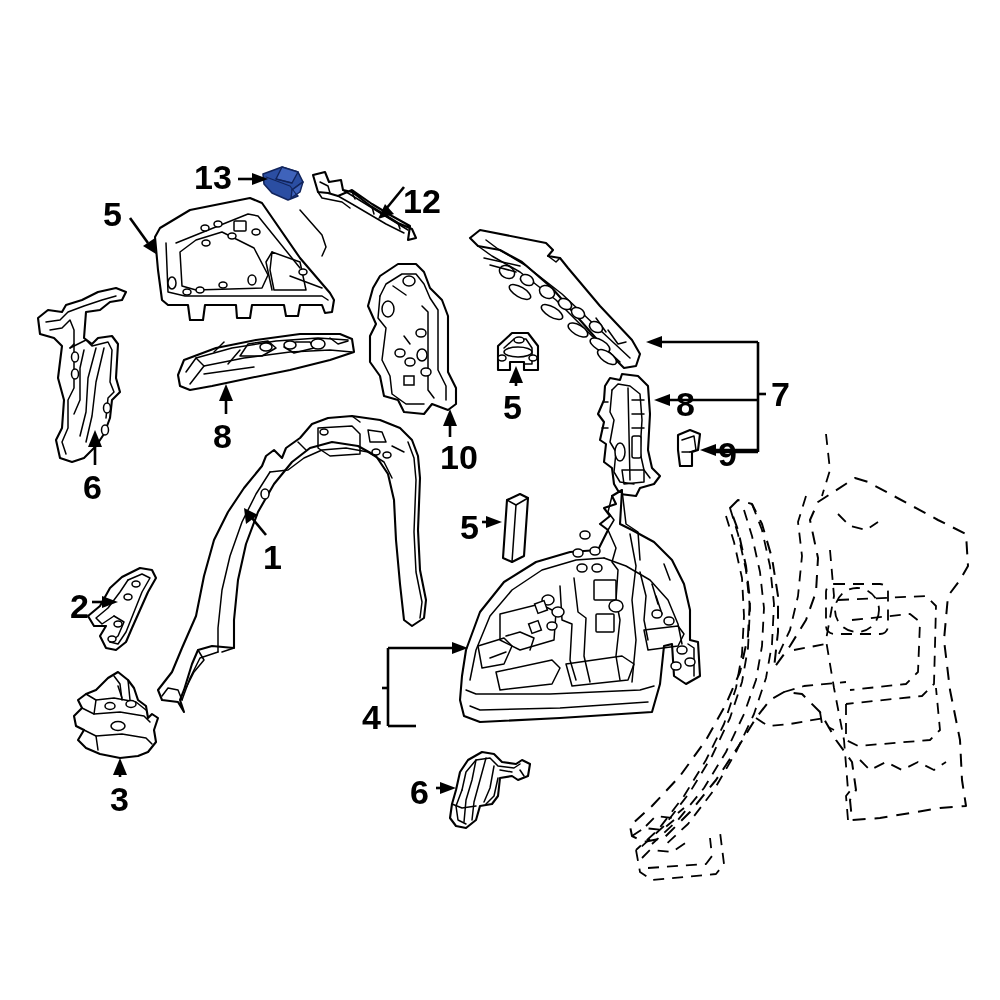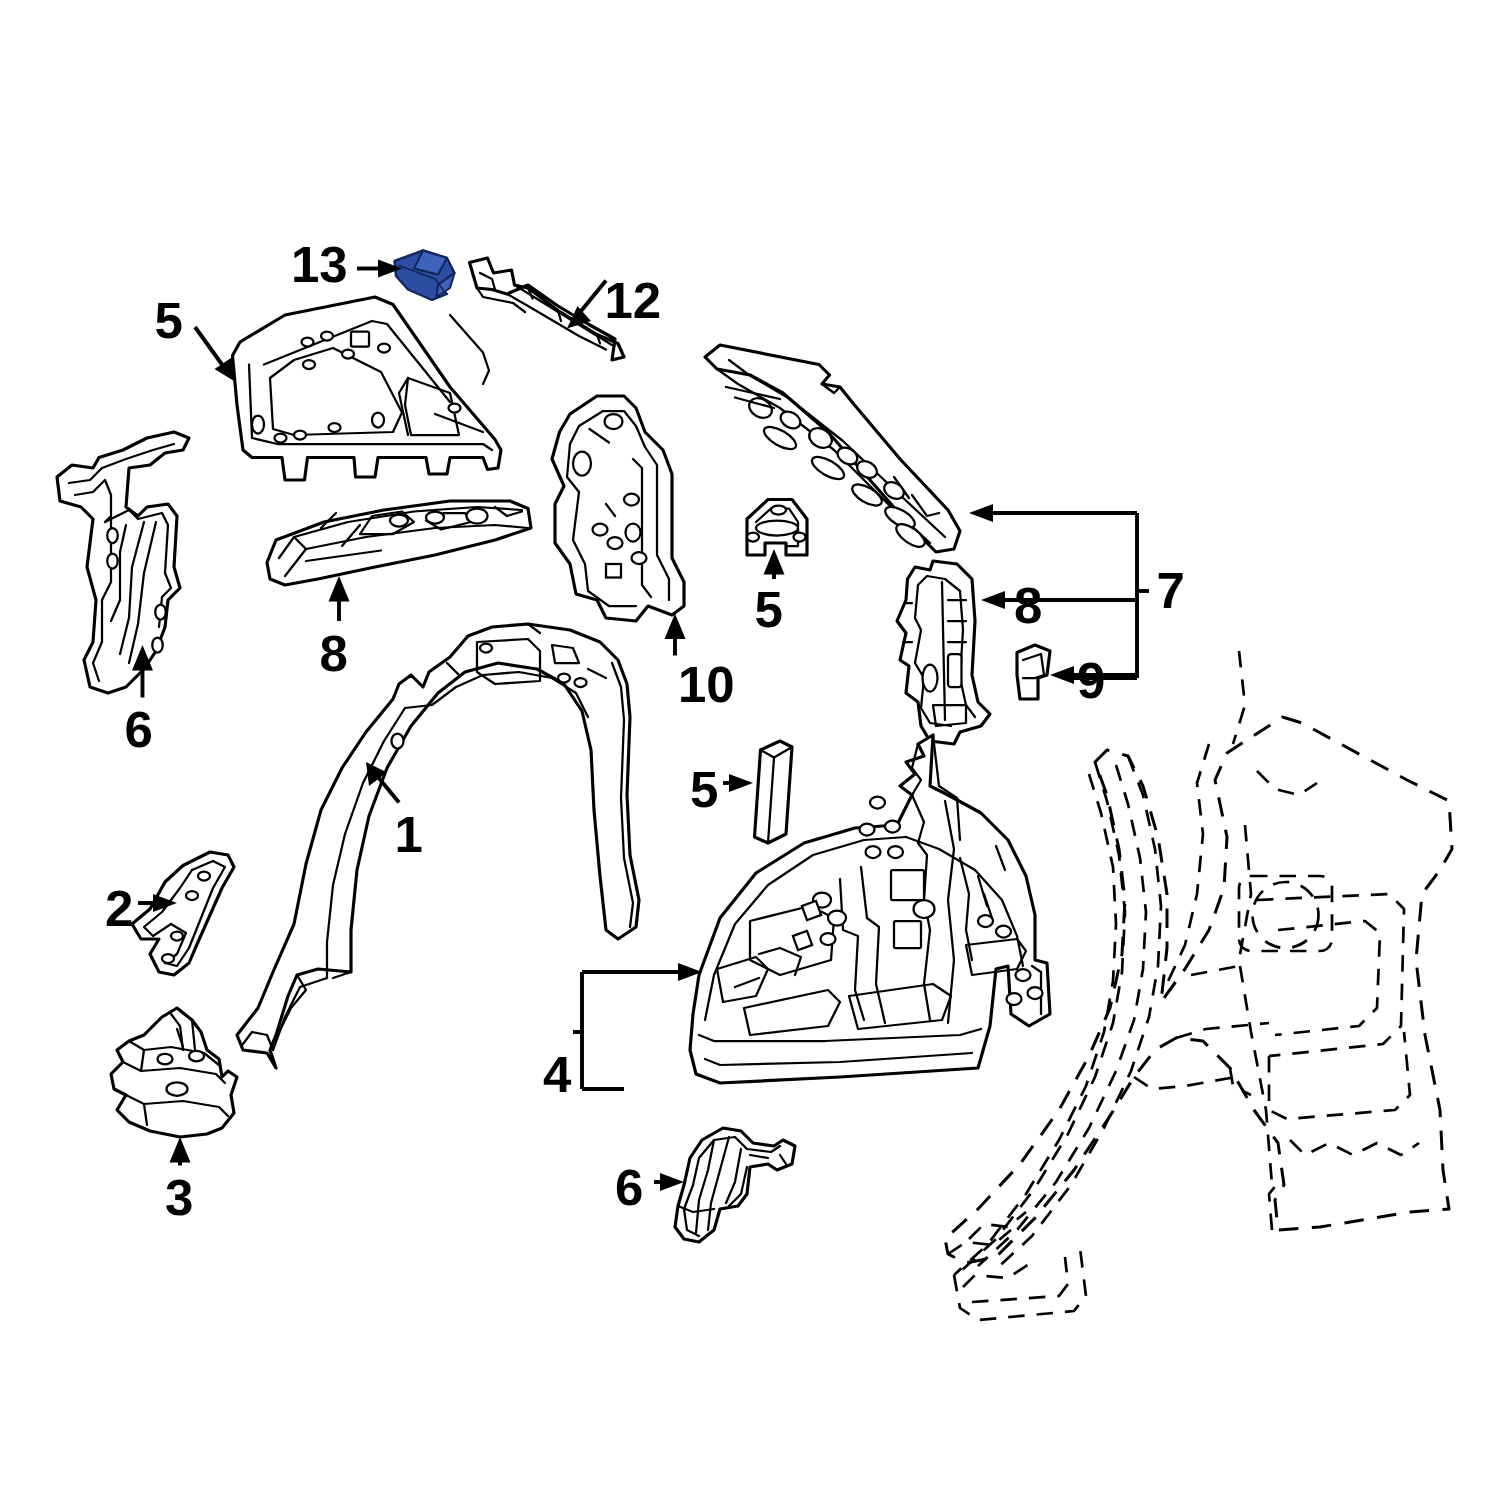--- a/index.html
+++ b/index.html
@@ -534,21 +534,21 @@
   <div class="callout-label" style="left:460px; top:510px;">5</div>
 
   <div class="callout-label" style="left:410px; top:775px;">6</div>
 
   <div class="callout-label" style="left:771px; top:377px;">7</div>
 
   <div class="callout-label" style="left:676px; top:387px;">8</div>
 
   <div class="callout-label" style="left:718px; top:437px;">9</div>
 
-  <div class="callout-label" style="left:452px; top:440px;">10</div>
+  <div class="callout-label" style="left:440px; top:440px;">10</div>
 
   <div class="callout-label" style="left:503px; top:390px;">5</div>
 
   <div class="callout-label" style="left:403px; top:157px;margin-top:27px;">12</div>
 
   <div class="callout-label" style="left:194px; top:160px;">13</div>
 
   <div class="callout-label" style="left:83px; top:470px;">6</div>
 
   <div class="callout-label" style="left:103px; top:197px;">5</div>

